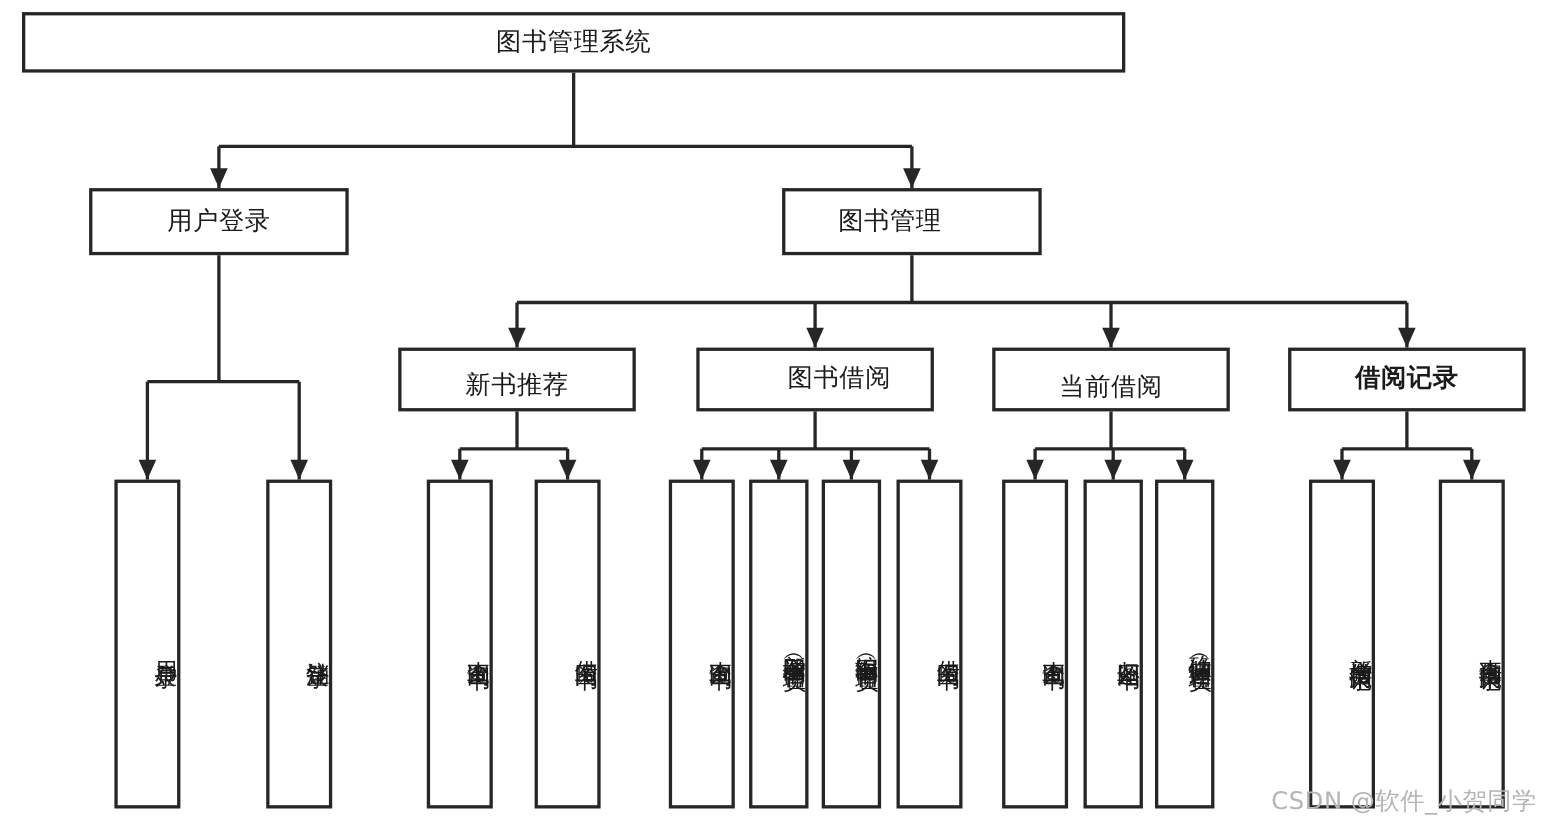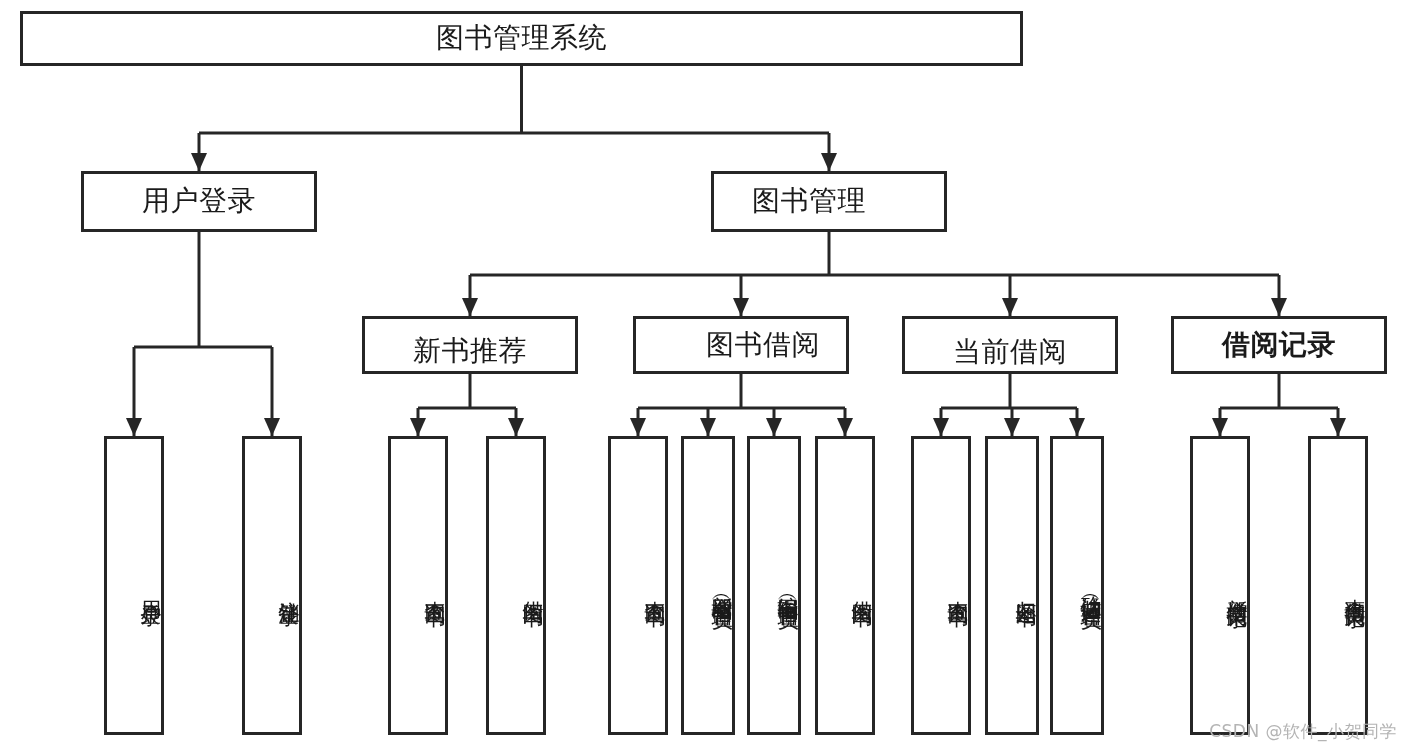--- a/index.html
+++ b/index.html
@@ -45,42 +45,42 @@
     position: absolute;
     display: flex;
     align-items: center;
     justify-content: center;
     color: #1a1a1a;
     font-family: "DejaVu Sans", "Liberation Sans", sans-serif;
     pointer-events: none;
     box-sizing: border-box;
   }
   .node-label.horiz {
-    font-size: 28px;
+    font-size: 23px;
     letter-spacing: 0.5px;
     line-height: 1.1;
     white-space: nowrap;
     border-radius: 18px;
   }
   .node-label.vert {
     writing-mode: vertical-rl;
     text-orientation: upright;
     font-size: 21px;
     line-height: 1.25;
     letter-spacing: 2px;
     align-items: flex-start;
     justify-content: center;
     padding-top: 4px;
     text-align: left;
   }
   .watermark {
     position: absolute;
     right: 8px;
     bottom: 4px;
-    font-size: 17px;
+    font-size: 22px;
     color: #b4b4b4;
     font-family: "DejaVu Sans", "Liberation Sans", sans-serif;
     white-space: nowrap;
     letter-spacing: 0.5px;
   }
 </style>
 </head>
 <body>
 
 <div id="diagram-root">

